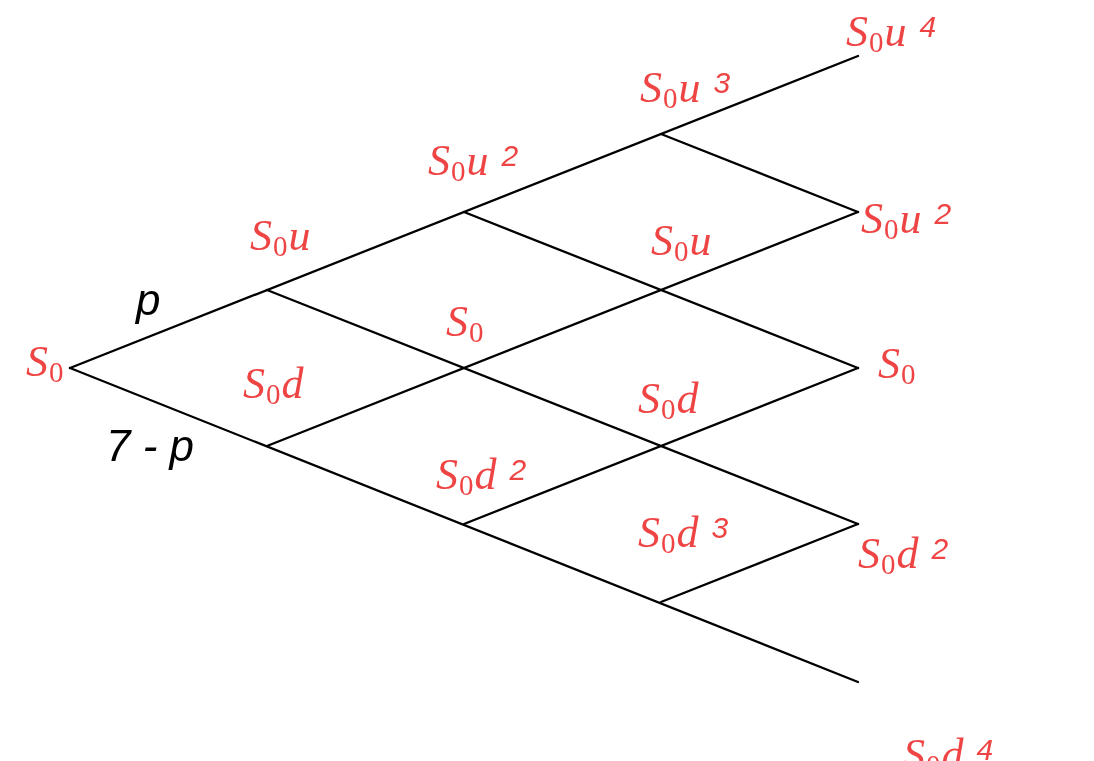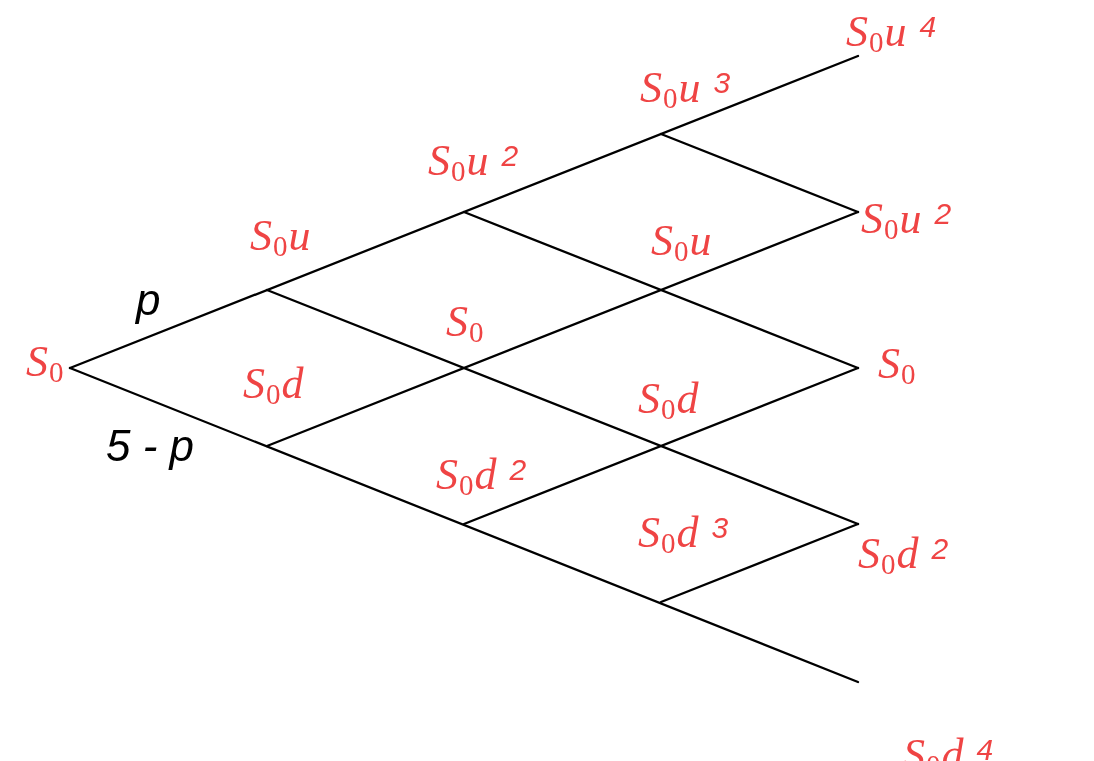--- a/index.html
+++ b/index.html
@@ -73,15 +73,15 @@
       <div class="node-label" style="left: 630px; top: 66px; margin-left: 10px;"><span class="base">S</span><span class="sub">0</span><span class="var">u</span><span class="sup">3</span></div>
       <div class="node-label" style="left: 651px; top: 219px;"><span class="base">S</span><span class="sub">0</span><span class="var">u</span></div>
       <div class="node-label" style="left: 638px; top: 377px;"><span class="base">S</span><span class="sub">0</span><span class="var">d</span></div>
       <div class="node-label" style="left: 638px; top: 511px;"><span class="base">S</span><span class="sub">0</span><span class="var">d</span><span class="sup">3</span></div>
       <div class="node-label" style="left: 846px; top: 10px;"><span class="base">S</span><span class="sub">0</span><span class="var">u</span><span class="sup">4</span></div>
       <div class="node-label" style="left: 861px; top: 197px;"><span class="base">S</span><span class="sub">0</span><span class="var">u</span><span class="sup">2</span></div>
       <div class="node-label" style="left: 878px; top: 342px;"><span class="base">S</span><span class="sub">0</span></div>
       <div class="node-label" style="left: 858px; top: 532px;"><span class="base">S</span><span class="sub">0</span><span class="var">d</span><span class="sup">2</span></div>
       <div class="node-label" style="left: 903px; top: 685px; margin-top: 48px;"><span class="base">S</span><span class="sub">0</span><span class="var">d</span><span class="sup">4</span></div>
       <div class="prob-label" style="left: 136px; top: 278px;">p</div>
-      <div class="prob-label" style="left: 106px; top: 424px;">5 - p</div>
+      <div class="prob-label" style="left: 106px; top: 424px;">7 - p</div>
     </div>
 </div>
 
 </body></html>

